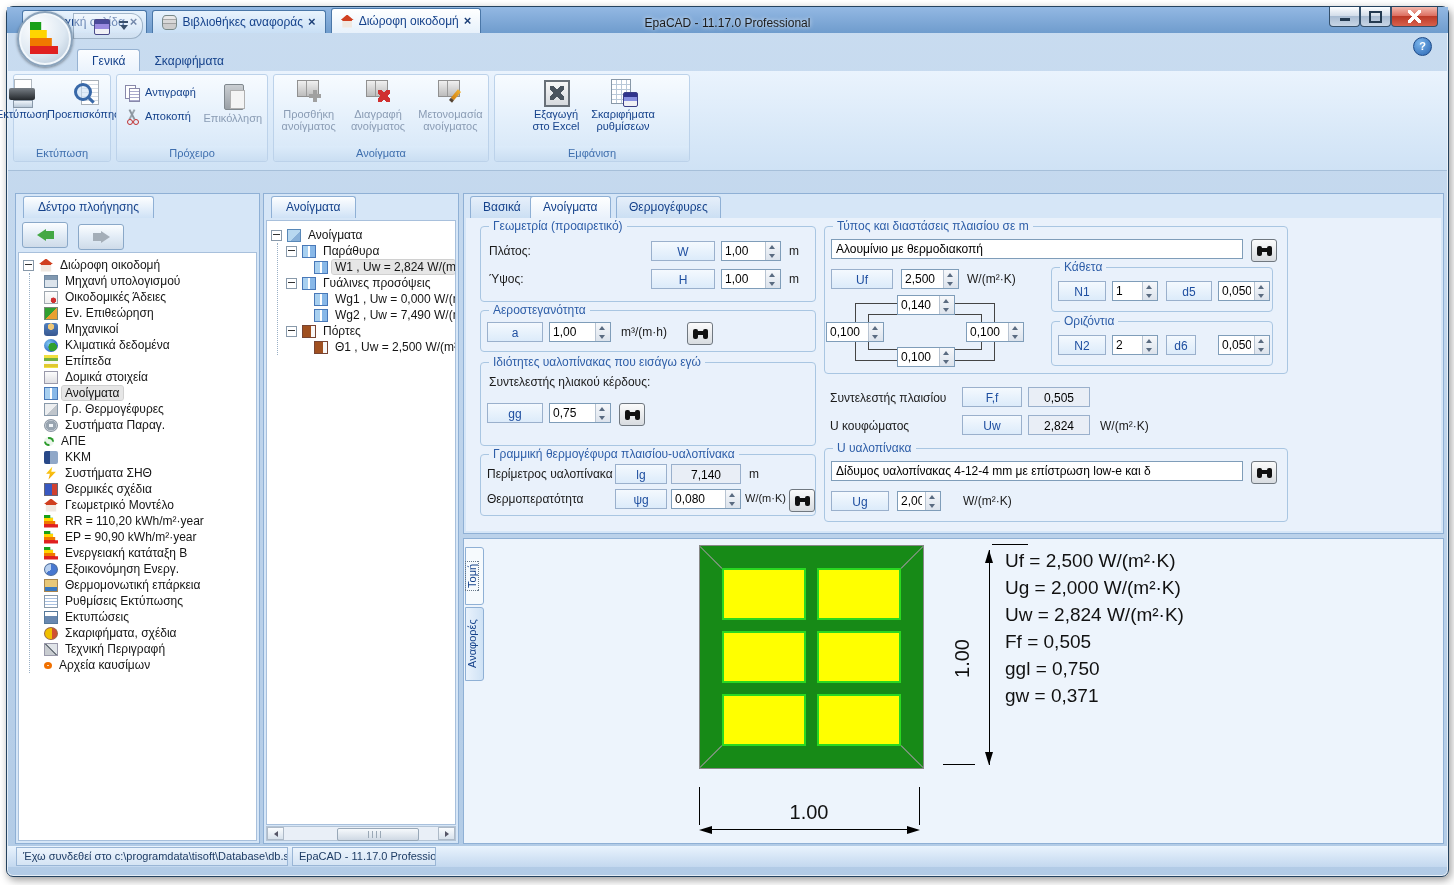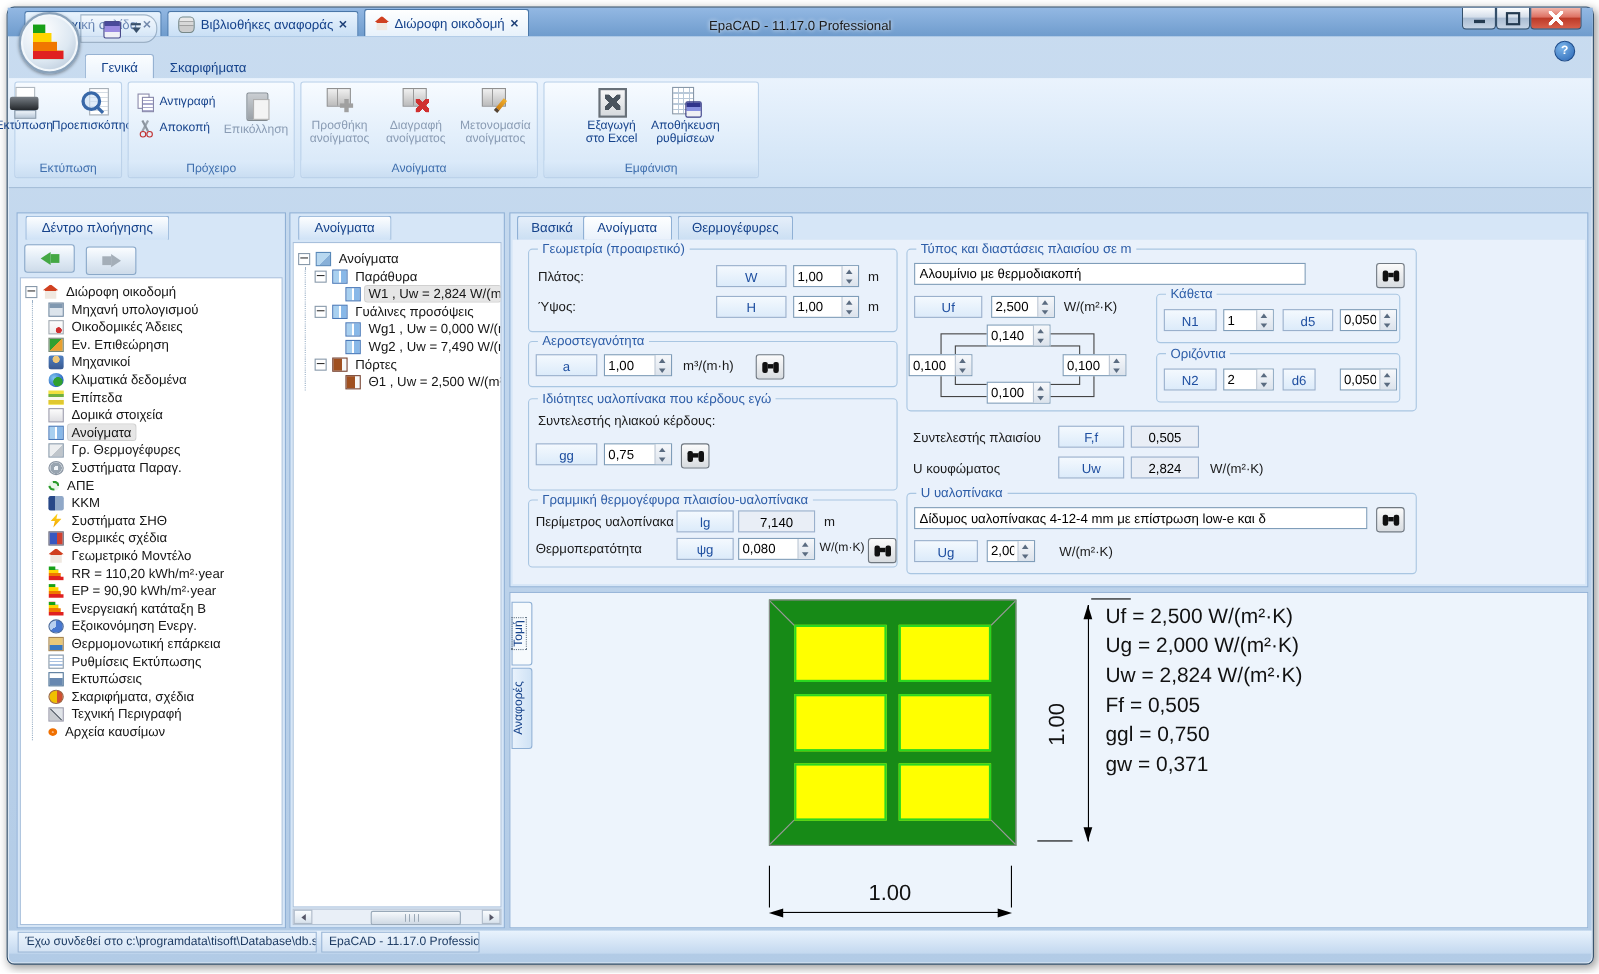--- a/index.html
+++ b/index.html
@@ -339,21 +339,21 @@
                 <i class="xl-page"></i>
                 <i class="xl-x"></i>
               </span>
           <span class="rlbl">Εξαγωγή στο Excel</span>
         </div>
         <div class="rbb" style="width:72px">
           <span class="ricon">
                 <i class="sv-grid"></i>
                 <i class="sv-disk"></i>
               </span>
-          <span class="rlbl">Αποθήκευση ρυθμίσεων</span>
+          <span class="rlbl">Σκαριφήματα ρυθμίσεων</span>
         </div>
       </div>
       <div class="rgl">Εμφάνιση</div>
     </div>
   </div>
 
   <div id="doctabs">
     <div class="dtab">
       <span class="dt-energy"></span>
       <span>Αρχική σελίδα</span>
@@ -591,21 +591,21 @@
                 <i class="sd" style="position:relative"></i>
               </span>
             </span>
         <span class="unit abs" style="left:140px;top:14px">m³/(m·h)</span>
         <span class="sbtn abs" style="left:206px;top:11px">
               <span class="binoc"></span>
             </span>
       </div>
 
       <div class="grp" style="left:14px;top:144px;width:336px;height:84px">
-        <span class="gt">Ιδιότητες υαλοπίνακα που κέρδους εγώ</span>
+        <span class="gt">Ιδιότητες υαλοπίνακας που εισάγω εγώ</span>
         <span class="lbl abs" style="left:8px;top:12px">Συντελεστής ηλιακού κέρδους:</span>
         <span class="sym abs" style="left:6px;top:40px;width:56px">gg</span>
         <span class="spin abs" style="left:68px;top:40px;width:62px">
               <input value="0,75" style="">
               <span class="sb">
                 <i class="su" style="position:relative"></i>
                 <i class="sd" style="position:relative"></i>
               </span>
             </span>
         <span class="sbtn abs" style="left:138px;top:40px">
@@ -629,21 +629,21 @@
               </span>
             </span>
         <span class="unit abs" style="left:264px;top:37px;font-size:11px">W/(m·K)</span>
         <span class="sbtn abs" style="left:308px;top:34px">
               <span class="binoc"></span>
             </span>
       </div>
 
       <div class="grp" style="left:358px;top:8px;width:464px;height:148px">
         <span class="gt">Τύπος και διαστάσεις πλαισίου σε m</span>
-        <input class="inp abs" style="left: 6px; top: 12px; width: 356px;" value="Αλουμίνιο με θερμοδιακοπή">
+        <input class="inp abs" style="left: 6px; top: 12px; width: 412px;" value="Αλουμίνιο με θερμοδιακοπή">
         <span class="sbtn abs" style="left:426px;top:12px">
               <span class="binoc"></span>
             </span>
         <span class="sym abs" style="left:6px;top:42px;width:62px">Uf</span>
         <span class="spin abs" style="left:76px;top:42px;width:58px">
               <input value="2,500" style="">
               <span class="sb">
                 <i class="su" style="position:relative"></i>
                 <i class="sd" style="position:relative"></i>
               </span>

